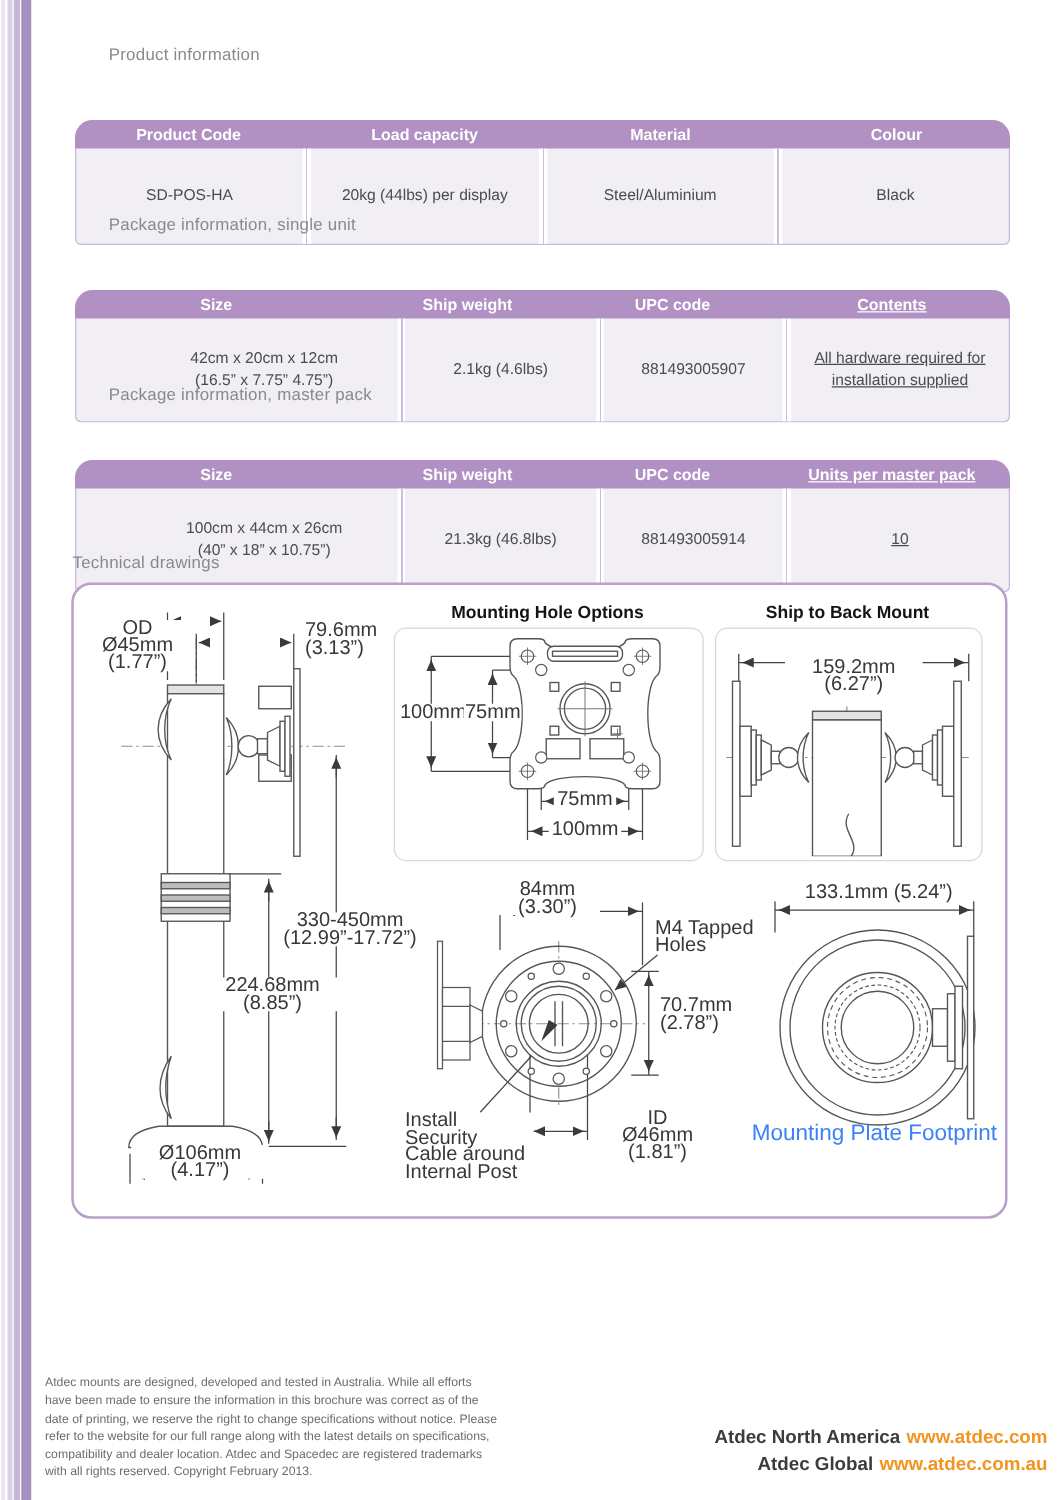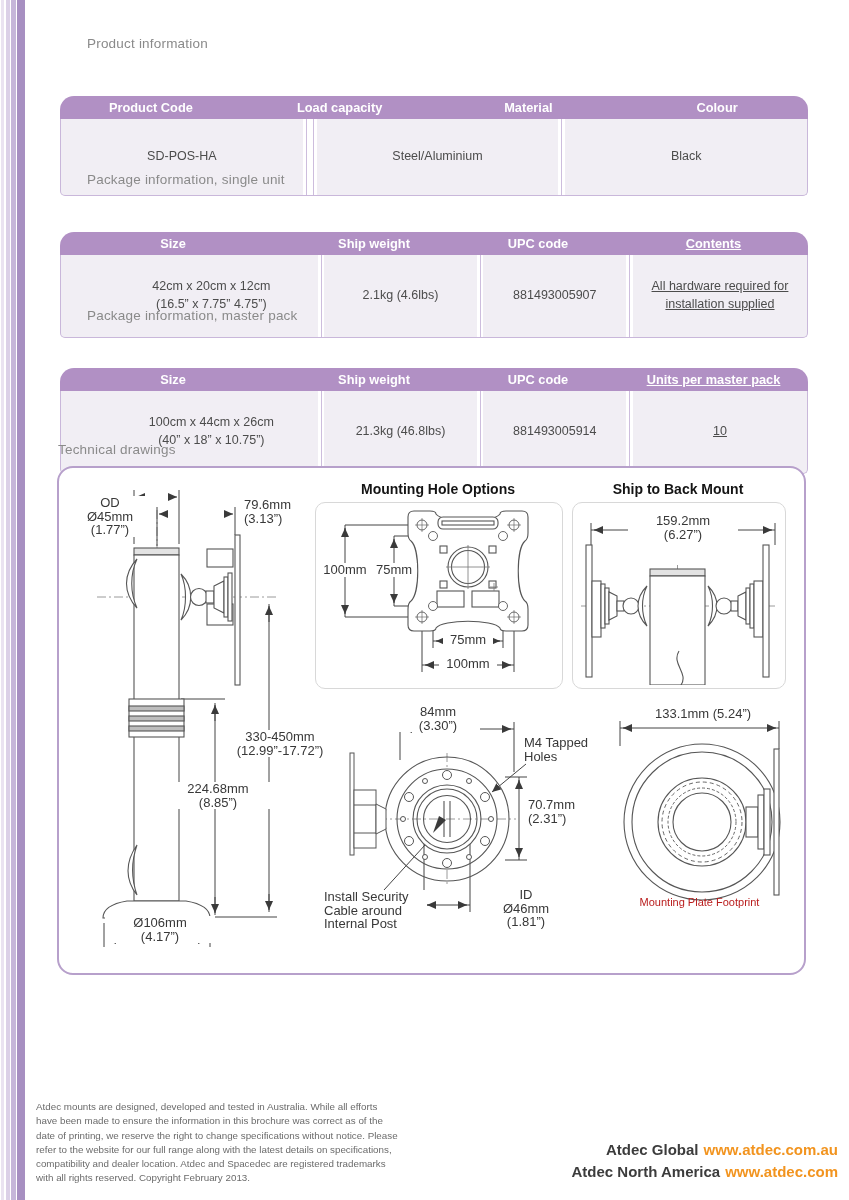--- a/index.html
+++ b/index.html
@@ -26,24 +26,24 @@
         font-size:12.5px;color:#4c4c4c;line-height:1.42;white-space:pre-line;}
   .cdiv{width:7px;background:linear-gradient(90deg,#fff 0 3px,#cdbddd 3px 4px,#fff 4px 7px);}
   .f1{flex:1 1 0;}
   .w1{width:226px;} .w2{width:162px;} .w3{width:152px;} .w4{width:185px;text-decoration:underline;}
   .h77{height:77px;} .h83{height:83px;padding-left:44px;}
   
   .tech-box{position:absolute;left:57px;top:466px;width:749px;height:509px;
             border:2px solid #b7a0cb;border-radius:16px;box-sizing:border-box;background:#fff;}
   .sub{position:absolute;border:1.5px solid #d8d8d8;border-radius:10px;background:#fff;}
   .dtitle{position:absolute;font-weight:bold;font-size:14px;color:#141414;text-align:center;}
-  .dlab{position:absolute;font-size:13px;line-height:13.5px;color:#383838;text-align:center;
+  .dlab{position:absolute;font-size:16px;line-height:13.5px;color:#383838;text-align:center;
         white-space:pre-line;background:#fff;padding:0 1px;}
   .dlab.tl{text-align:left;}
-  .cap{position:absolute;font-size:11px;color:#b91c1c;text-align:center;white-space:pre-line;}
+  .cap{position:absolute;font-size:18px;color:#3b82f6;text-align:center;white-space:pre-line;}
   
   .legal{position:absolute;left:36px;top:1100px;width:420px;font-size:9.8px;line-height:14.3px;
          color:#6b6b6b;white-space:pre-line;}
   .flinks{position:absolute;right:11px;top:1139px;text-align:right;font-size:15px;line-height:21.5px;}
   .flabel{font-weight:bold;color:#3c3c3c;}
   .furl{font-weight:bold;color:#f2941f;text-decoration:none;margin-left:5px;}
   svg{display:block;}
 </style>
 </head>
 <body>
@@ -70,20 +70,21 @@
         <div class="hdiv"></div>
       <div class="hcell f1">Load capacity</div>
         <div class="hdiv"></div>
       <div class="hcell f1">Material</div>
         <div class="hdiv"></div>
       <div class="hcell f1">Colour</div>
     </div>
     <div class="tb h77">
       <div class="cell f1">SD-POS-HA</div>
         <div class="cdiv"></div>
+      <div class="cell f1">20kg (44lbs) per display</div>
         <div class="cdiv"></div>
       <div class="cell f1">Steel/Aluminium</div>
         <div class="cdiv"></div>
       <div class="cell f1">Black</div>
     </div>
   </div>
 
   <div class="sec-h" style="top:172px">Package information, single unit</div>
   <div class="tbl" style="top:192px">
     <div class="thead">
@@ -276,21 +277,21 @@
           <rect x="158" y="98" width="7" height="10"></rect>
           <path d="M165,93 L173,89 V117 L165,113 Z"></path>
           <rect x="173" y="85" width="4" height="36"></rect>
           <rect x="177" y="81" width="4" height="44"></rect>
           <rect x="181" y="78" width="9" height="56"></rect>
           <rect x="190" y="42" width="6" height="132"></rect>
           <path d="M108,182 C116,170 98,161 106,148" fill="none"></path>
         </g>
       </svg>
     </div>
-    <div class="dlab" style="left:569px;top:46px;width:108px">159.2mm
+    <div class="dlab" style="left:569px;top:59px;width:108px">159.2mm
 (6.27”)</div>
 
     <svg class="abs" style="left:263px;top:224px" width="280" height="270" viewBox="0 0 280 270">
       <g stroke="#8f8f8f" stroke-width="0.9" fill="none" stroke-dasharray="9 3 2 3">
         <path d="M56,127 H194 M125,61 V76 M125,178 V193"></path>
       </g>
       <g stroke="#444" stroke-width="1" fill="none">
         <path d="M78,37 H192 M78,30 V68 M192,30 V80"></path>
         <line x1="89" y1="37" x2="81" y2="37" marker-end="url(#arr)"></line>
         <line x1="181" y1="37" x2="189" y2="37" marker-end="url(#arr)"></line>
@@ -329,21 +330,21 @@
         <path d="M32,113 H54 M32,141 H54" fill="none"></path>
         <path d="M54,112 L64,117 V137 L54,142 Z"></path>
       </g>
       <path d="M111,141 L124,128 L117,124 Z" fill="#3a3a3a"></path>
     </svg>
     <div class="dlab" style="left:337px;top:237px;width:82px">84mm
 (3.30”)</div>
     <div class="dlab tl" style="left:464px;top:268px;width:80px">M4 Tapped
 Holes</div>
     <div class="dlab tl" style="left:468px;top:330px;width:72px">70.7mm
-(2.31”)</div>
+(2.78”)</div>
     <div class="dlab" style="left:428px;top:420px;width:76px">ID
 Ø46mm
 (1.81”)</div>
     <div class="dlab tl" style="left:264px;top:422px;width:102px">Install Security
 Cable around
 Internal Post</div>
 
     <svg class="abs" style="left:543px;top:224px" width="245" height="250" viewBox="0 0 245 250">
       <g stroke="#444" stroke-width="1" fill="none">
         <path d="M18,36 H177 M18,29 V54 M177,29 V57"></path>
@@ -371,20 +372,20 @@
   </div>
 
   <div class="legal">Atdec mounts are designed, developed and tested in Australia. While all efforts
 have been made to ensure the information in this brochure was correct as of the
 date of printing, we reserve the right to change specifications without notice. Please
 refer to the website for our full range along with the latest details on specifications,
 compatibility and dealer location. Atdec and Spacedec are registered trademarks
 with all rights reserved. Copyright February 2013.</div>
   <div class="flinks">
     <div>
+      <span class="flabel">Atdec North America</span><a class="furl" href="#">www.atdec.com</a>
+    </div>
+    <div>
       <span class="flabel">Atdec Global</span><a class="furl" href="#">www.atdec.com.au</a>
     </div>
-    <div>
-      <span class="flabel">Atdec North America</span><a class="furl" href="#">www.atdec.com</a>
-    </div>
   </div>
 
 </div>
 
 </body></html>

